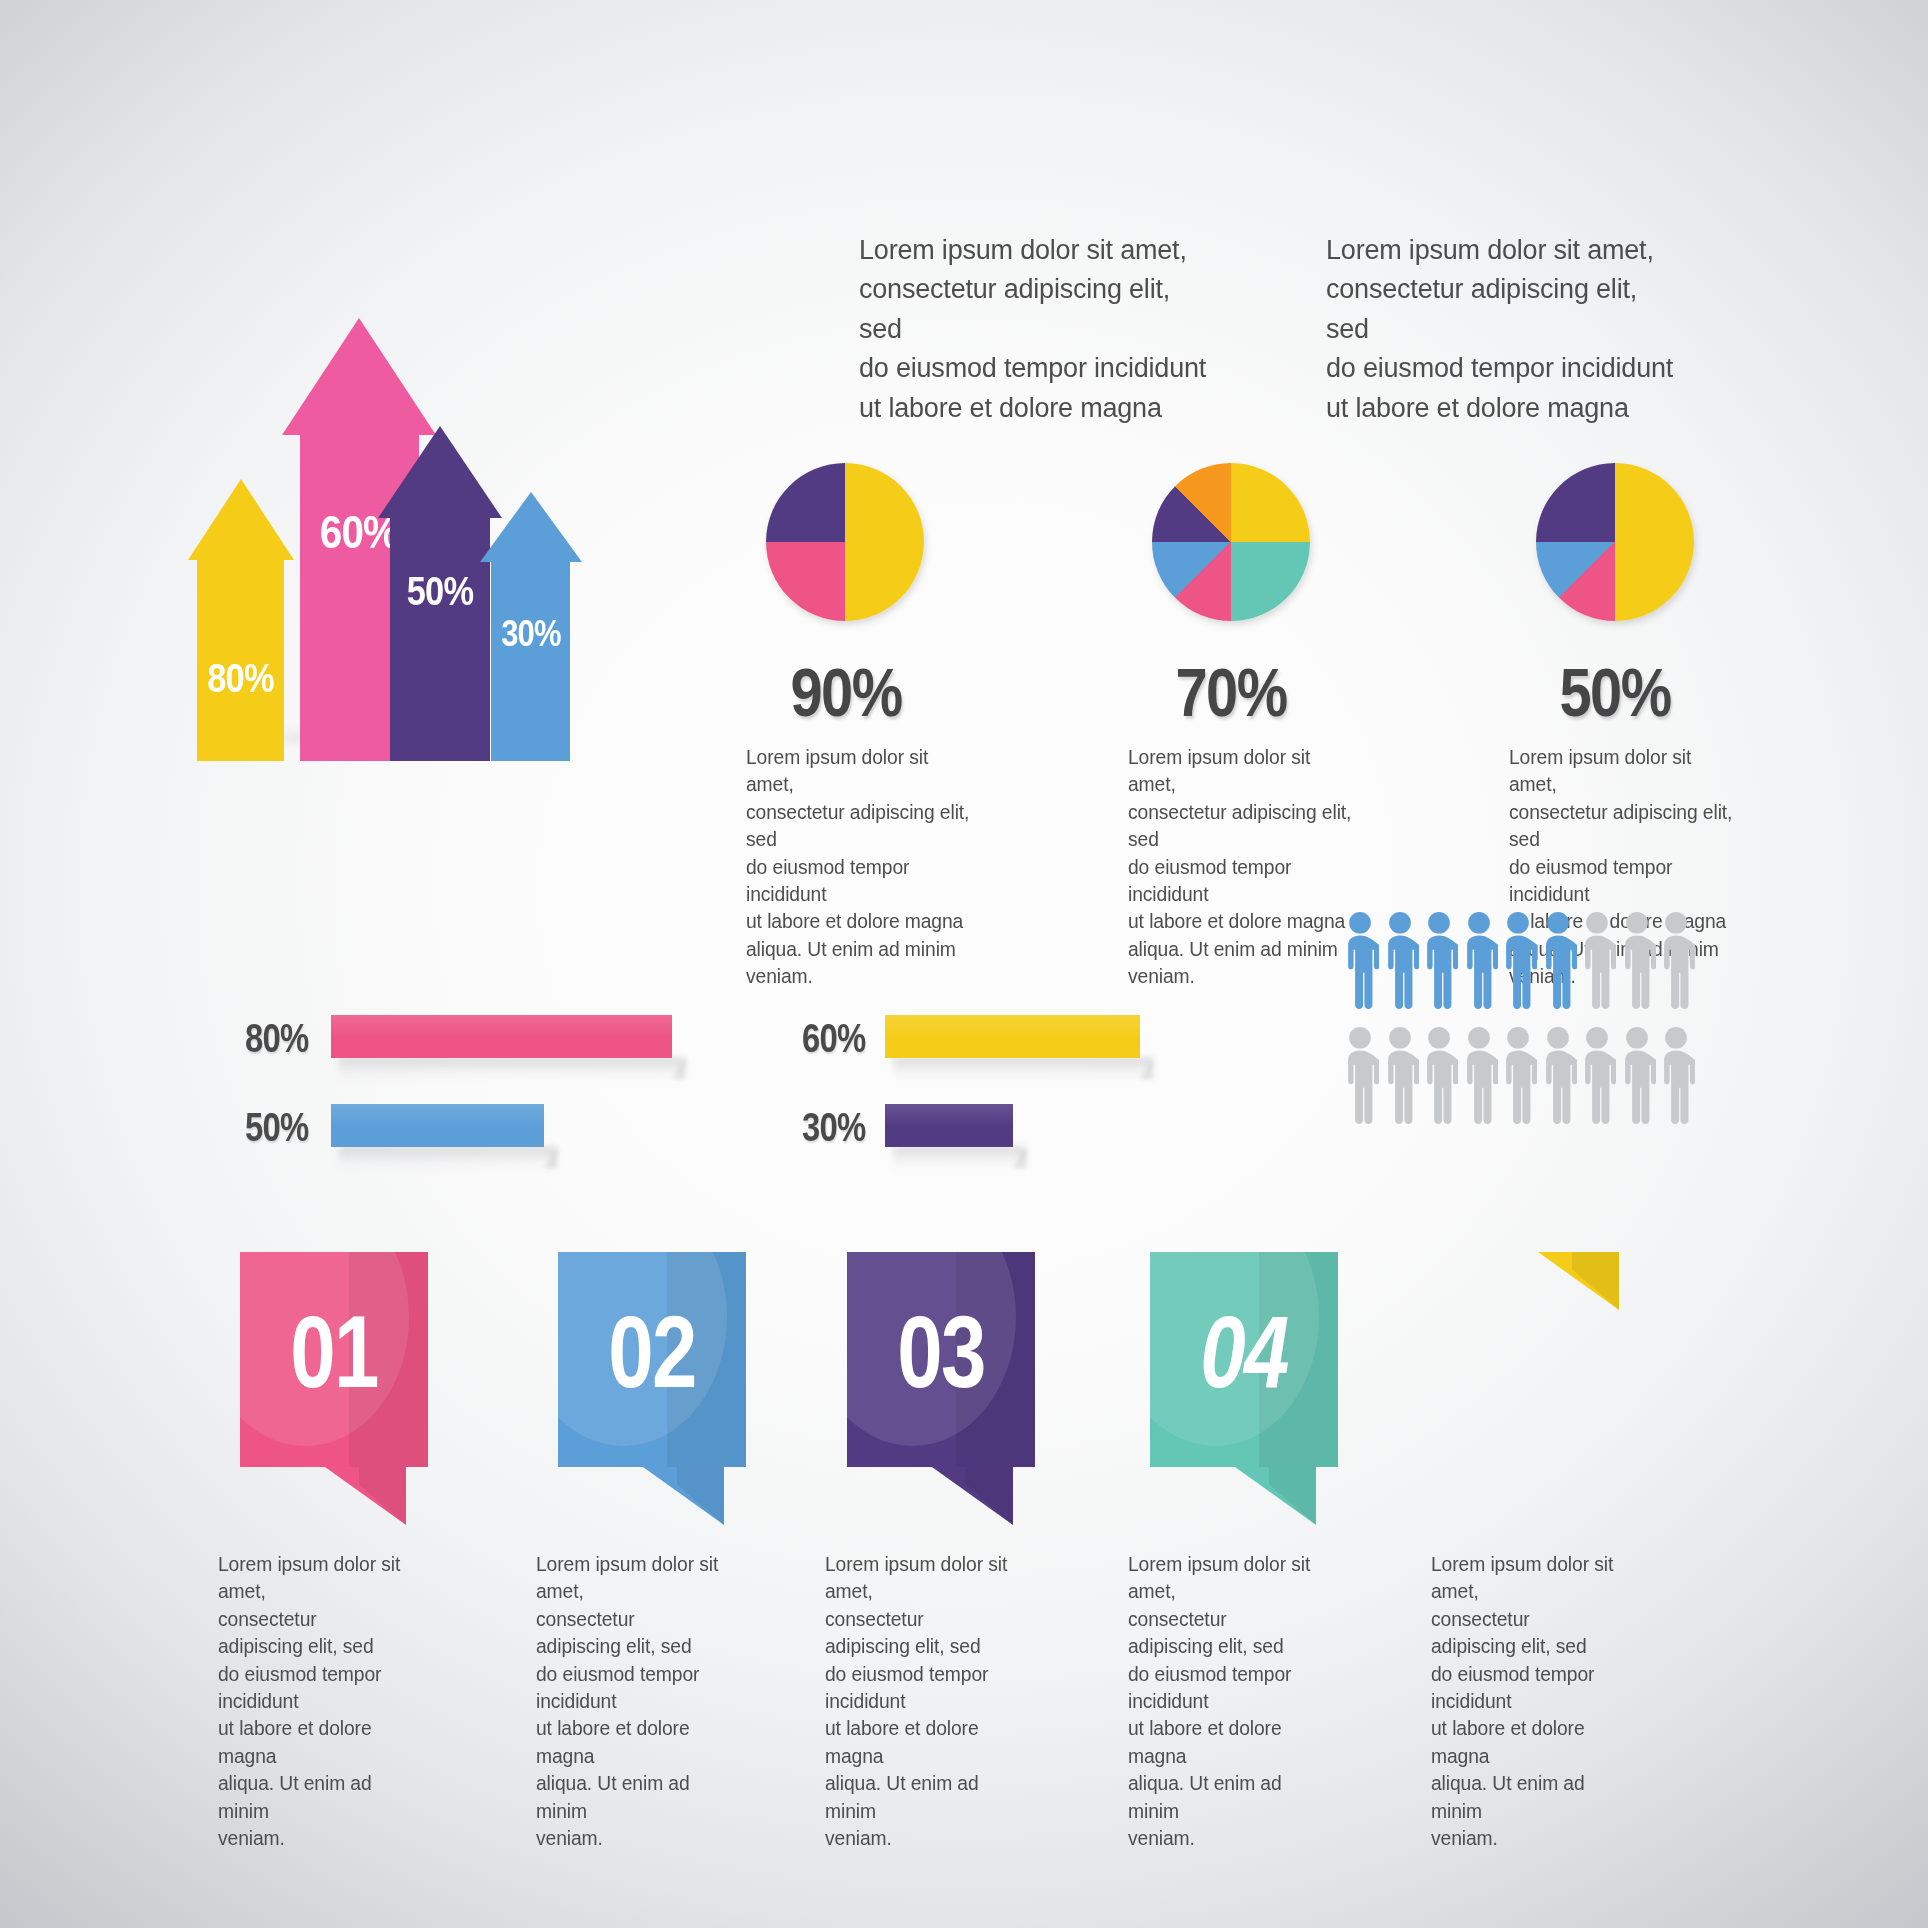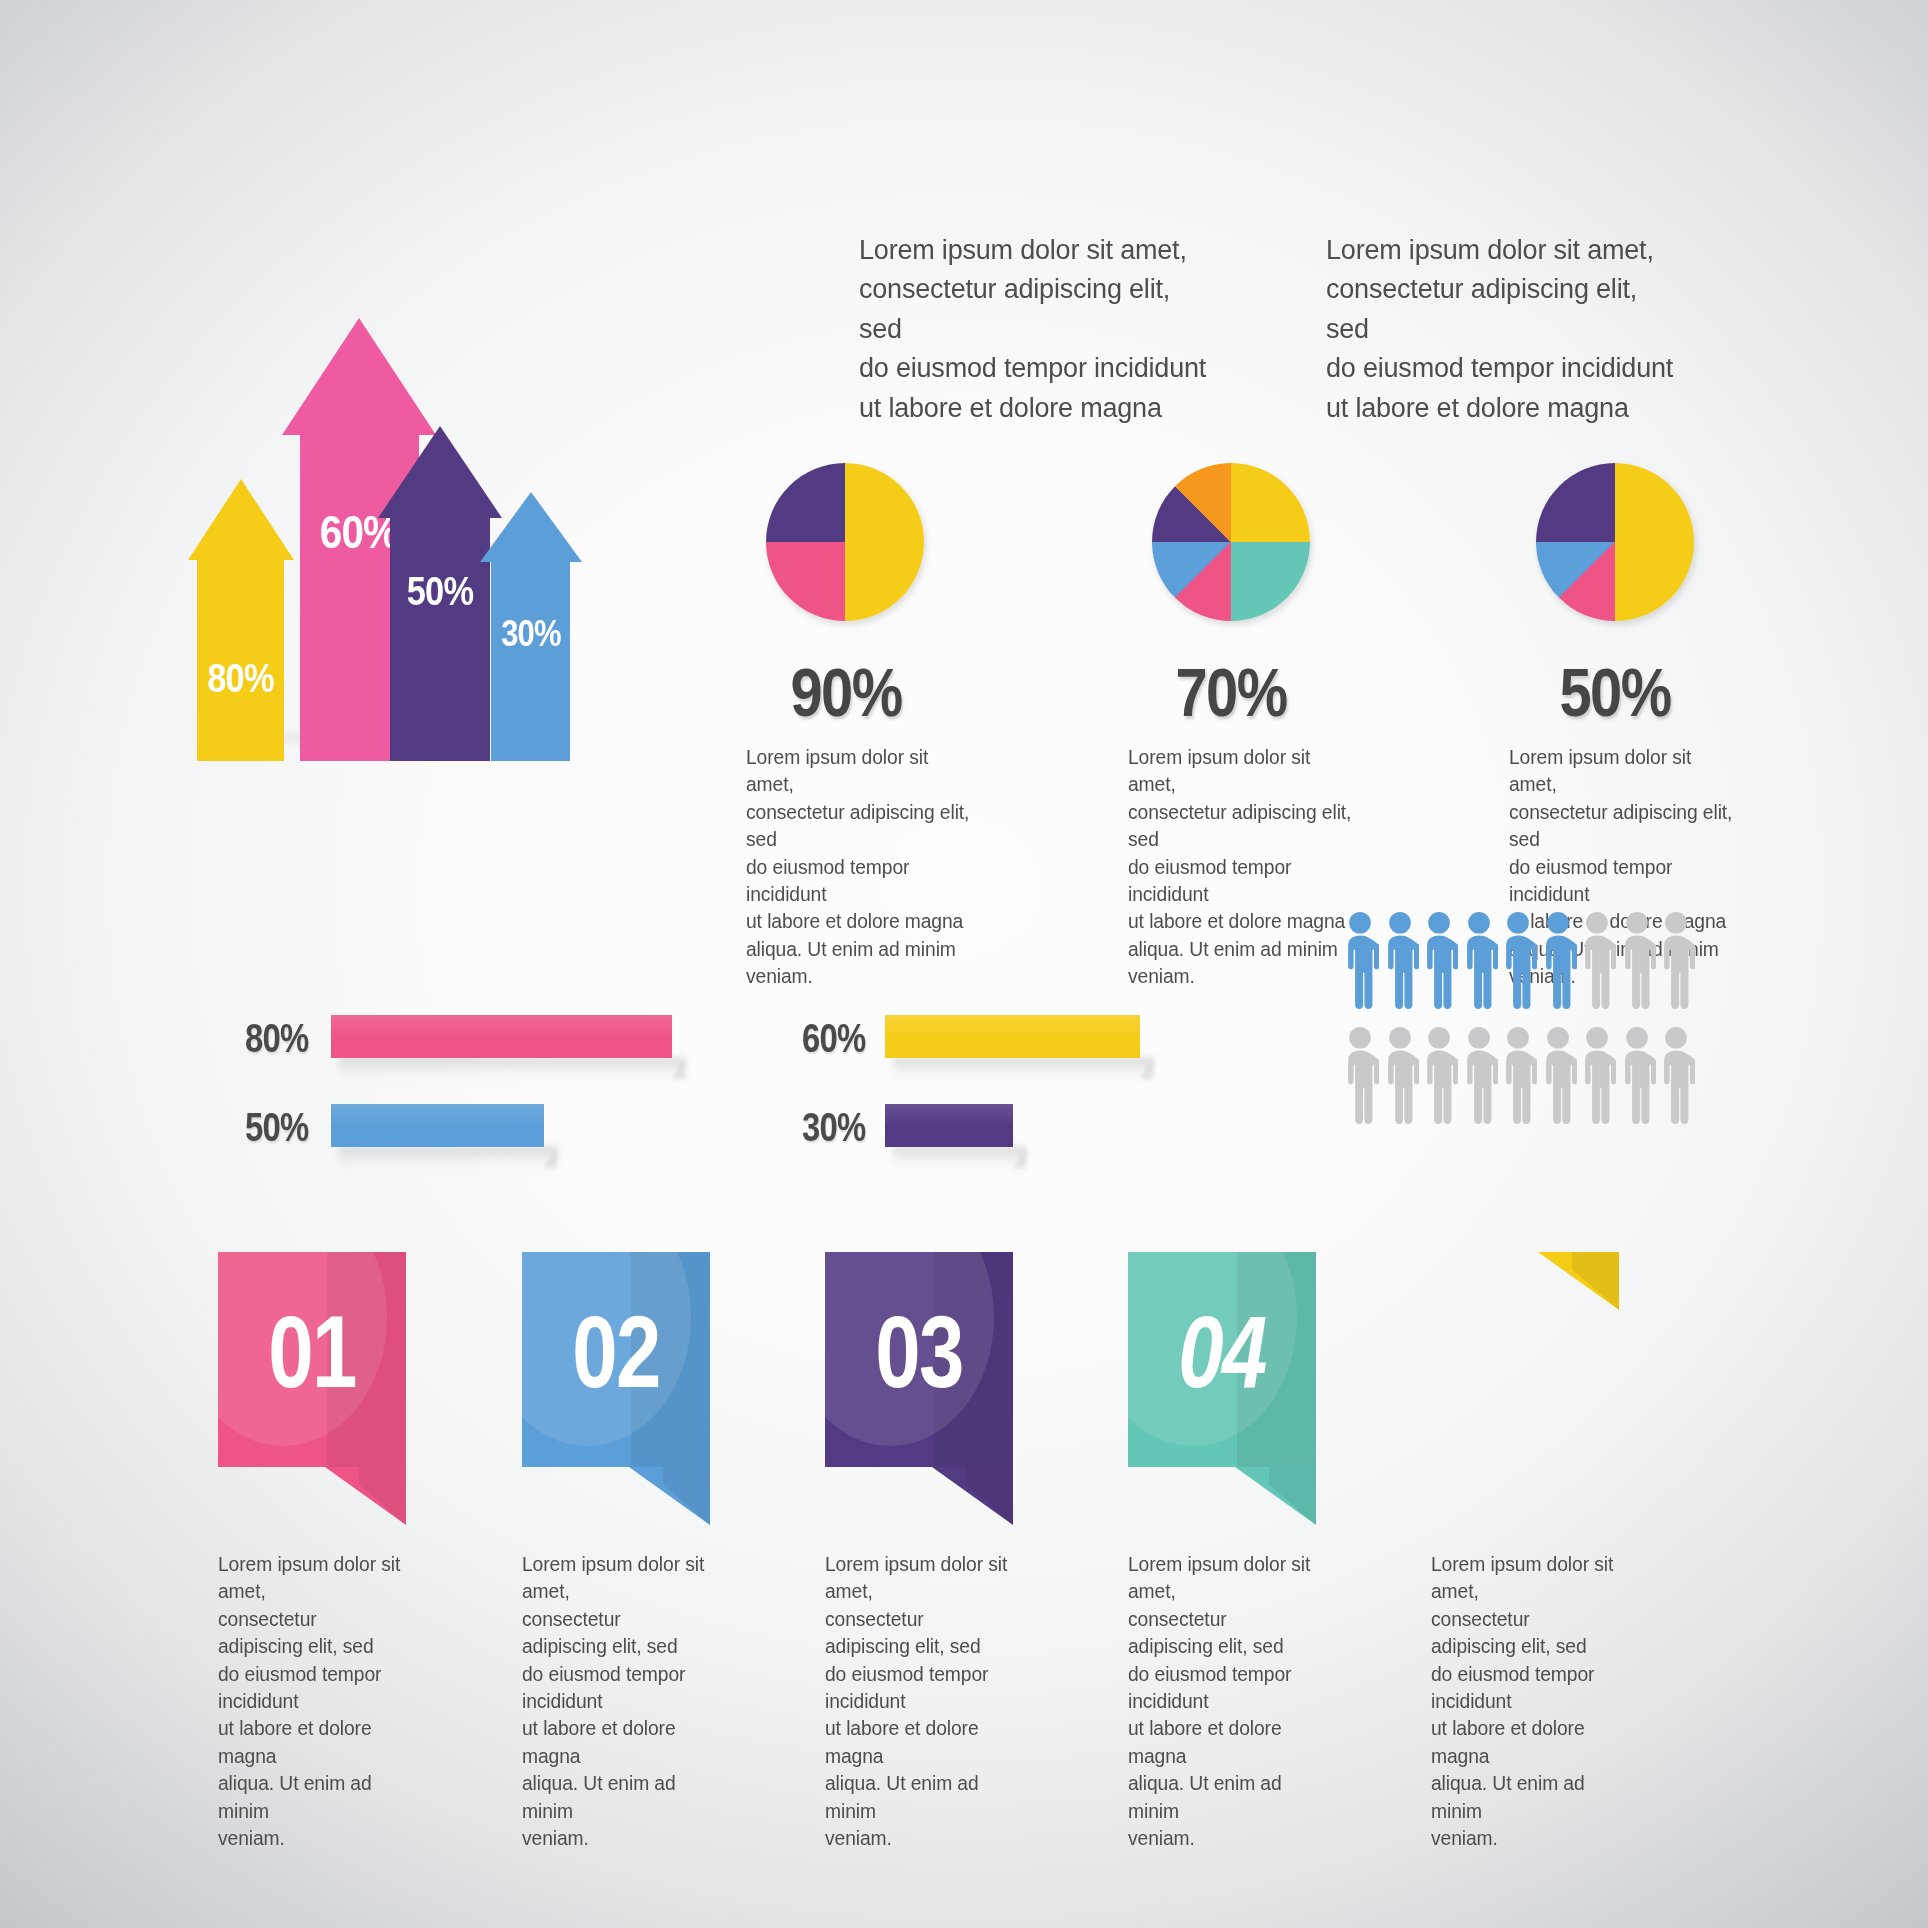--- a/index.html
+++ b/index.html
@@ -72,21 +72,21 @@
     border-color:transparent transparent rgba(150,150,155,.22) transparent;
     filter:blur(1.9px);
   }
 
   
   #people{position:absolute;left:1341px;top:911px;width:377px;height:226px;}
   .person{position:absolute;width:38px;height:98px;}
 
   
   .banner{position:absolute;width:188px;}
-  .banner .body{position:relative;width:188px;height:215px;overflow:hidden;}
+  .banner .body{position:relative;width:188px;height:215px;overflow:hidden;margin-left:22px;}
   .banner .num{
     position:absolute;inset:0;display:flex;align-items:center;justify-content:center;
     color:#ffffff;font-weight:700;font-size:102px;
     font-family:"Liberation Sans","DejaVu Sans",sans-serif;
     letter-spacing:-1.9px;transform:scaleX(0.80);
     padding-bottom:15px;
   }
   .banner .gl1{position:absolute;right:0;top:0;width:42%;height:100%;background:rgba(0,0,0,.065);}
   .banner .gl2{position:absolute;left:-20%;top:-30%;width:110%;height:120%;
     border-radius:50%;background:rgba(255,255,255,.10);}
@@ -294,21 +294,21 @@
           <div style="position:absolute;right:0;top:0;width:81px;height:58px;background:#ee5586;clip-path:polygon(0 0,100% 0,100% 100%,0 0);"></div>
           <div style="position:absolute;right:0;top:0;width:81px;height:58px;background:rgba(0,0,0,.07);clip-path:polygon(42% 0,100% 0,100% 100%,42% 30%);"></div>
         </div>
         <div class="cap">Lorem ipsum dolor sit amet,
 consectetur adipiscing elit, sed
 do eiusmod tempor incididunt
 ut labore et dolore magna
 aliqua. Ut enim ad minim
 veniam.</div>
       </div>
-      <div class="banner" style="left: 522px; top: 1252px;">
+      <div class="banner" style="left: 536px; top: 1252px;">
         <div class="btmshadow"></div>
         <div class="body" style="background:#5c9fd8;">
           <div class="gl1"></div>
           <div class="gl2"></div>
           <div class="num">02</div>
         </div>
         <div class="tailwrap">
           <div class="tailshadow"></div>
           <div style="position:absolute;right:0;top:0;width:81px;height:58px;background:#5c9fd8;clip-path:polygon(0 0,100% 0,100% 100%,0 0);"></div>
           <div style="position:absolute;right:0;top:0;width:81px;height:58px;background:rgba(0,0,0,.07);clip-path:polygon(42% 0,100% 0,100% 100%,42% 30%);"></div>

